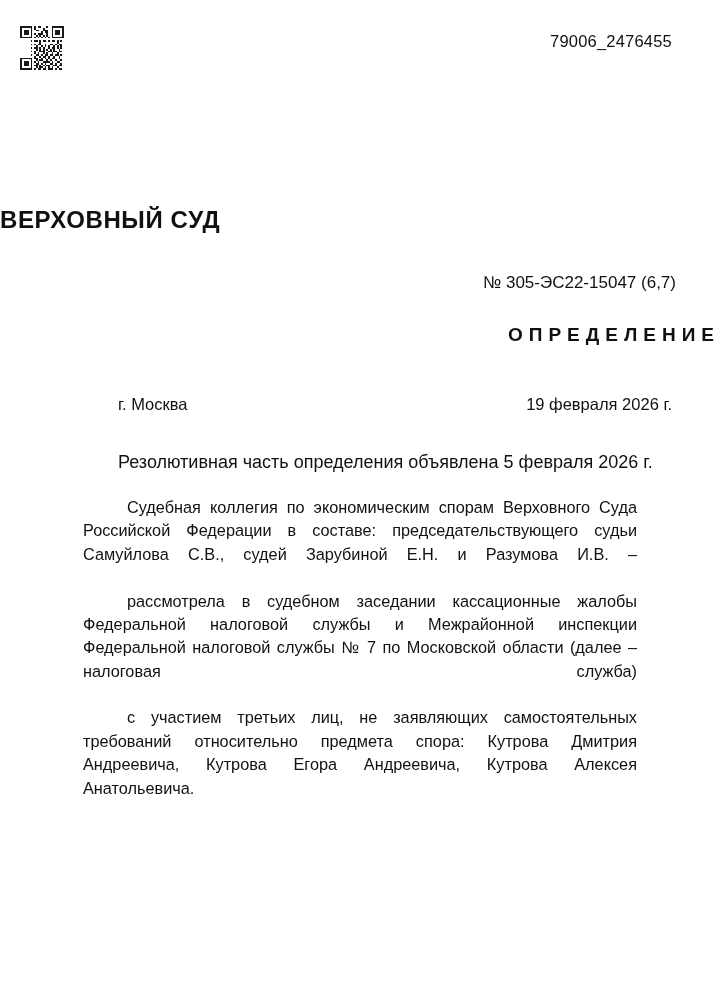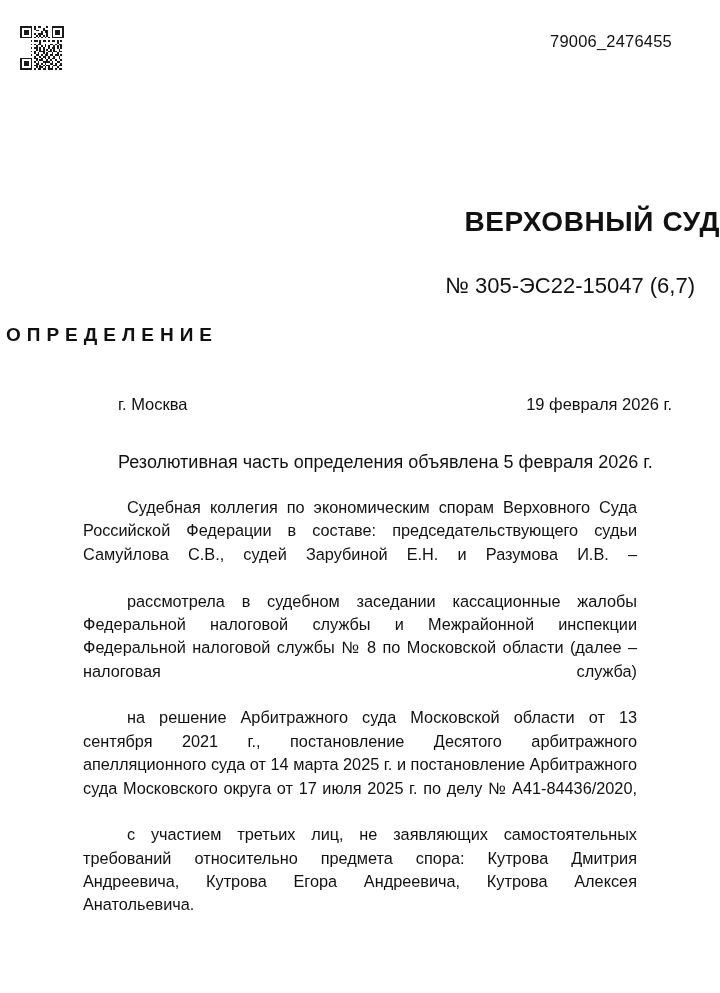--- a/index.html
+++ b/index.html
@@ -47,45 +47,45 @@
     letter-spacing: 0.2px;
     white-space: nowrap;
   }
 
   
   .court-title {
     position: absolute;
     top: 200px;
     left: 0;
     width: 720px;
-    text-align: right;
+    text-align: left;
     font-weight: bold;
-    font-size: 28px;
+    font-size: 24px;
     line-height: 1.30;
     letter-spacing: 0.6px;
   }
   .court-title .line2 {
     display: block;
   }
 
   .case-number {
     position: absolute;
     top: 269px;
-    right: 25px;
-    font-size: 22px;
+    right: 44px;
+    font-size: 17px;
     white-space: nowrap;
   }
 
   
   .doc-kind {
     position: absolute;
     top: 320px;
     left: 0;
     width: 720px;
-    text-align: left;
+    text-align: right;
     font-weight: bold;
     font-size: 19px;
     letter-spacing: 6px;
     text-indent: 6px;
   }
 
   
   .place-date {
     position: absolute;
     top: 391px;
@@ -294,19 +294,18 @@
     <span>г. Москва</span>
     <span>19 февраля 2026 г.</span>
   </div>
 
   <div class="notes">
     <div>Резолютивная часть определения объявлена 5 февраля 2026 г.</div>
   </div>
 
   <div class="body-text">
     <p>Судебная коллегия по экономическим спорам Верховного Суда Российской Федерации в составе: председательствующего судьи Самуйлова С.В., судей Зарубиной Е.Н. и Разумова И.В. –</p>
-    <p>рассмотрела в судебном заседании кассационные жалобы Федеральной налоговой службы и Межрайонной инспекции Федеральной налоговой службы № 8 по Московской области (далее – налоговая служба)</p>
-    <p>на решение Арбитражного суда Московской области от 13 сентября 2021 г., постановление Десятого арбитражного апелляционного суда от 14 марта 2025 г. и постановление Арбитражного суда Московского округа от 17 июля 2025 г. по делу № А41-84436/2020,</p>
+    <p>рассмотрела в судебном заседании кассационные жалобы Федеральной налоговой службы и Межрайонной инспекции Федеральной налоговой службы № 7 по Московской области (далее – налоговая служба)</p>
     <p>с участием третьих лиц, не заявляющих самостоятельных требований относительно предмета спора: Кутрова Дмитрия Андреевича, Кутрова Егора Андреевича, Кутрова Алексея Анатольевича.</p>
 
   </div>
 
 </div>
 
 </body></html>

